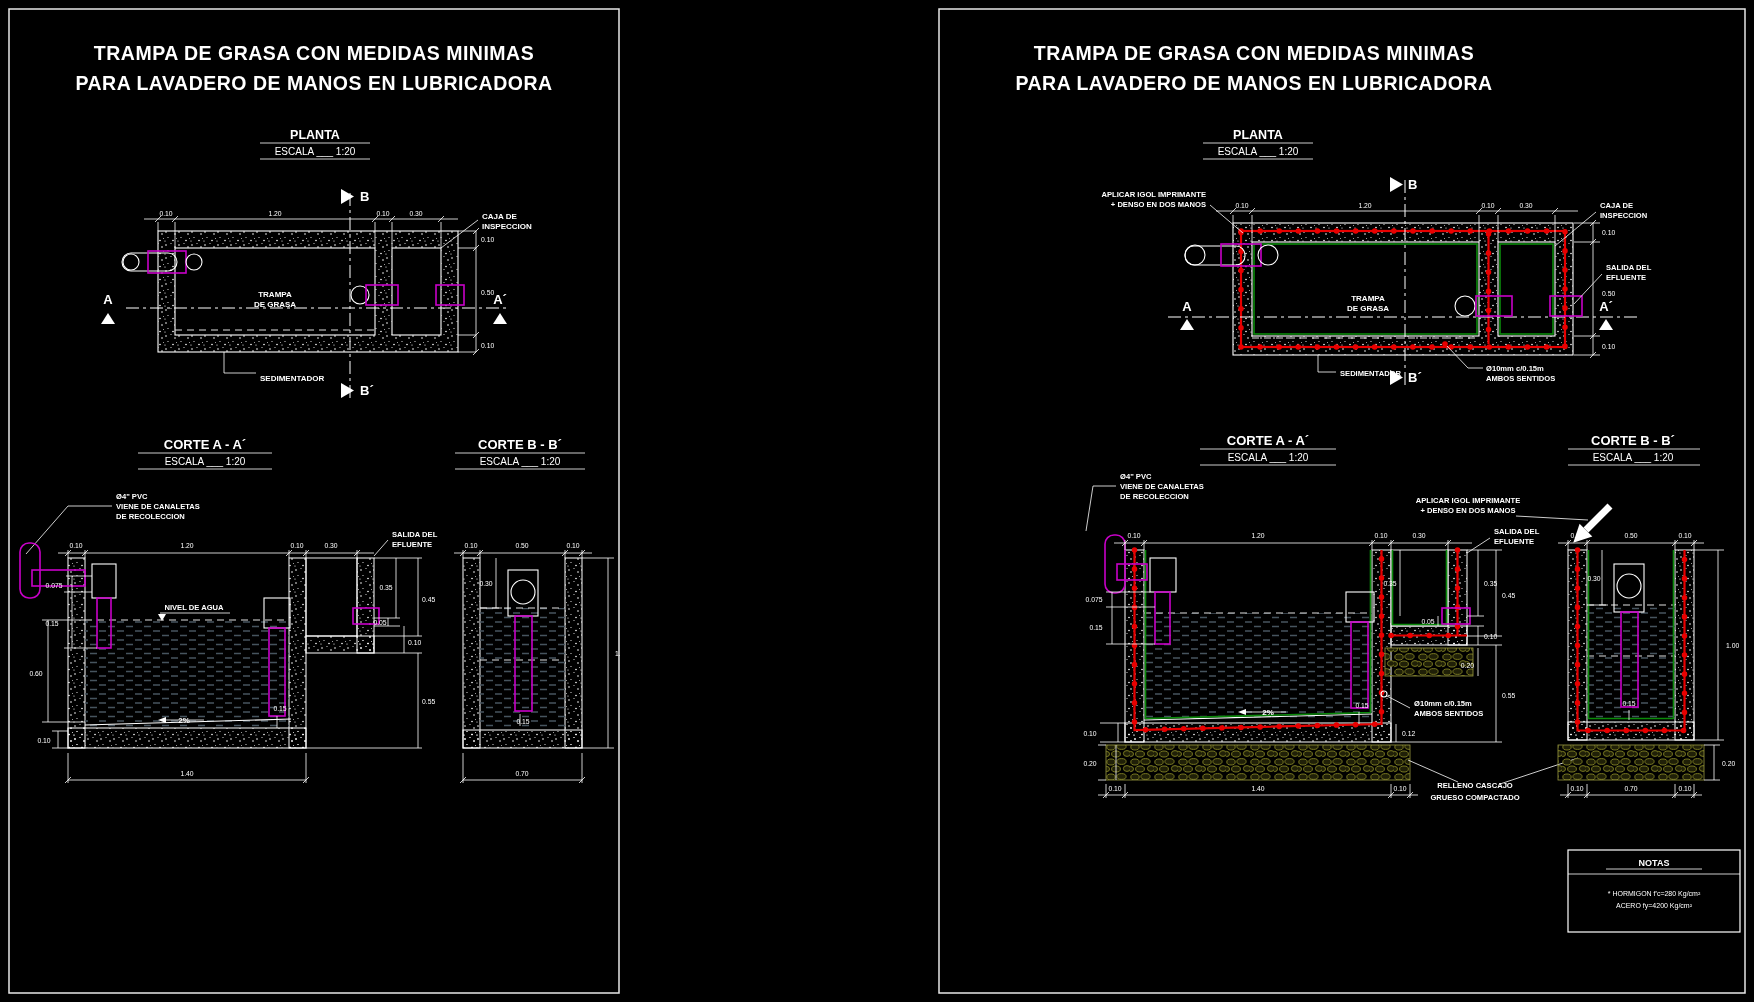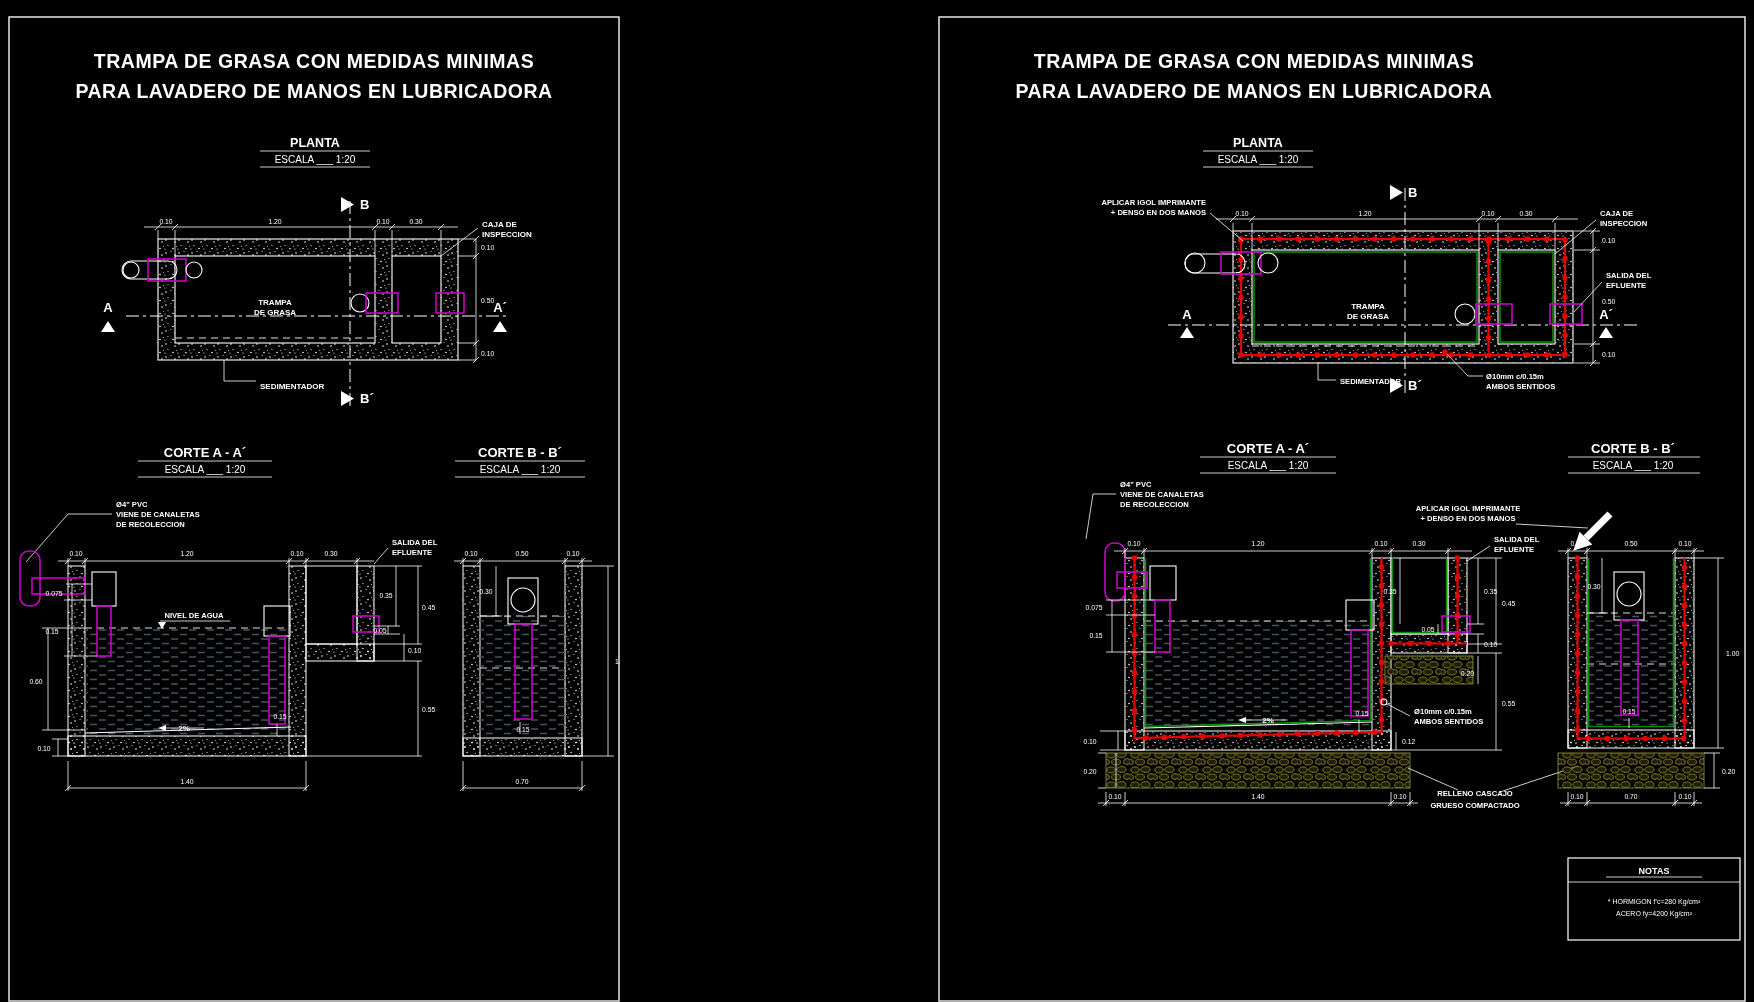--- a/index.html
+++ b/index.html
@@ -1,17 +1,17 @@
 <!DOCTYPE html>
 <html><head>
 <meta charset="utf-8">
 <style>
   html,body{margin:0;padding:0;background:#000;}
   #stage{position:relative;width:1754px;height:1002px;background:#000;overflow:hidden;}
-  .panel{position:absolute;top:16px;text-align:center;}
+  .panel{position:absolute;top:8px;text-align:center;}
   #panel-left{left:8px;}
   #panel-right{left:938px;}
   svg{display:block;}
   .t{font-family:"Liberation Sans",sans-serif;fill:#ffffff;}
   .b{font-weight:bold;}
   .mid{text-anchor:middle;}
   .end{text-anchor:end;}
   .s19{font-size:19.5px;letter-spacing:.5px;}
   .s13{font-size:13px;}
   .s12{font-size:12.5px;}

